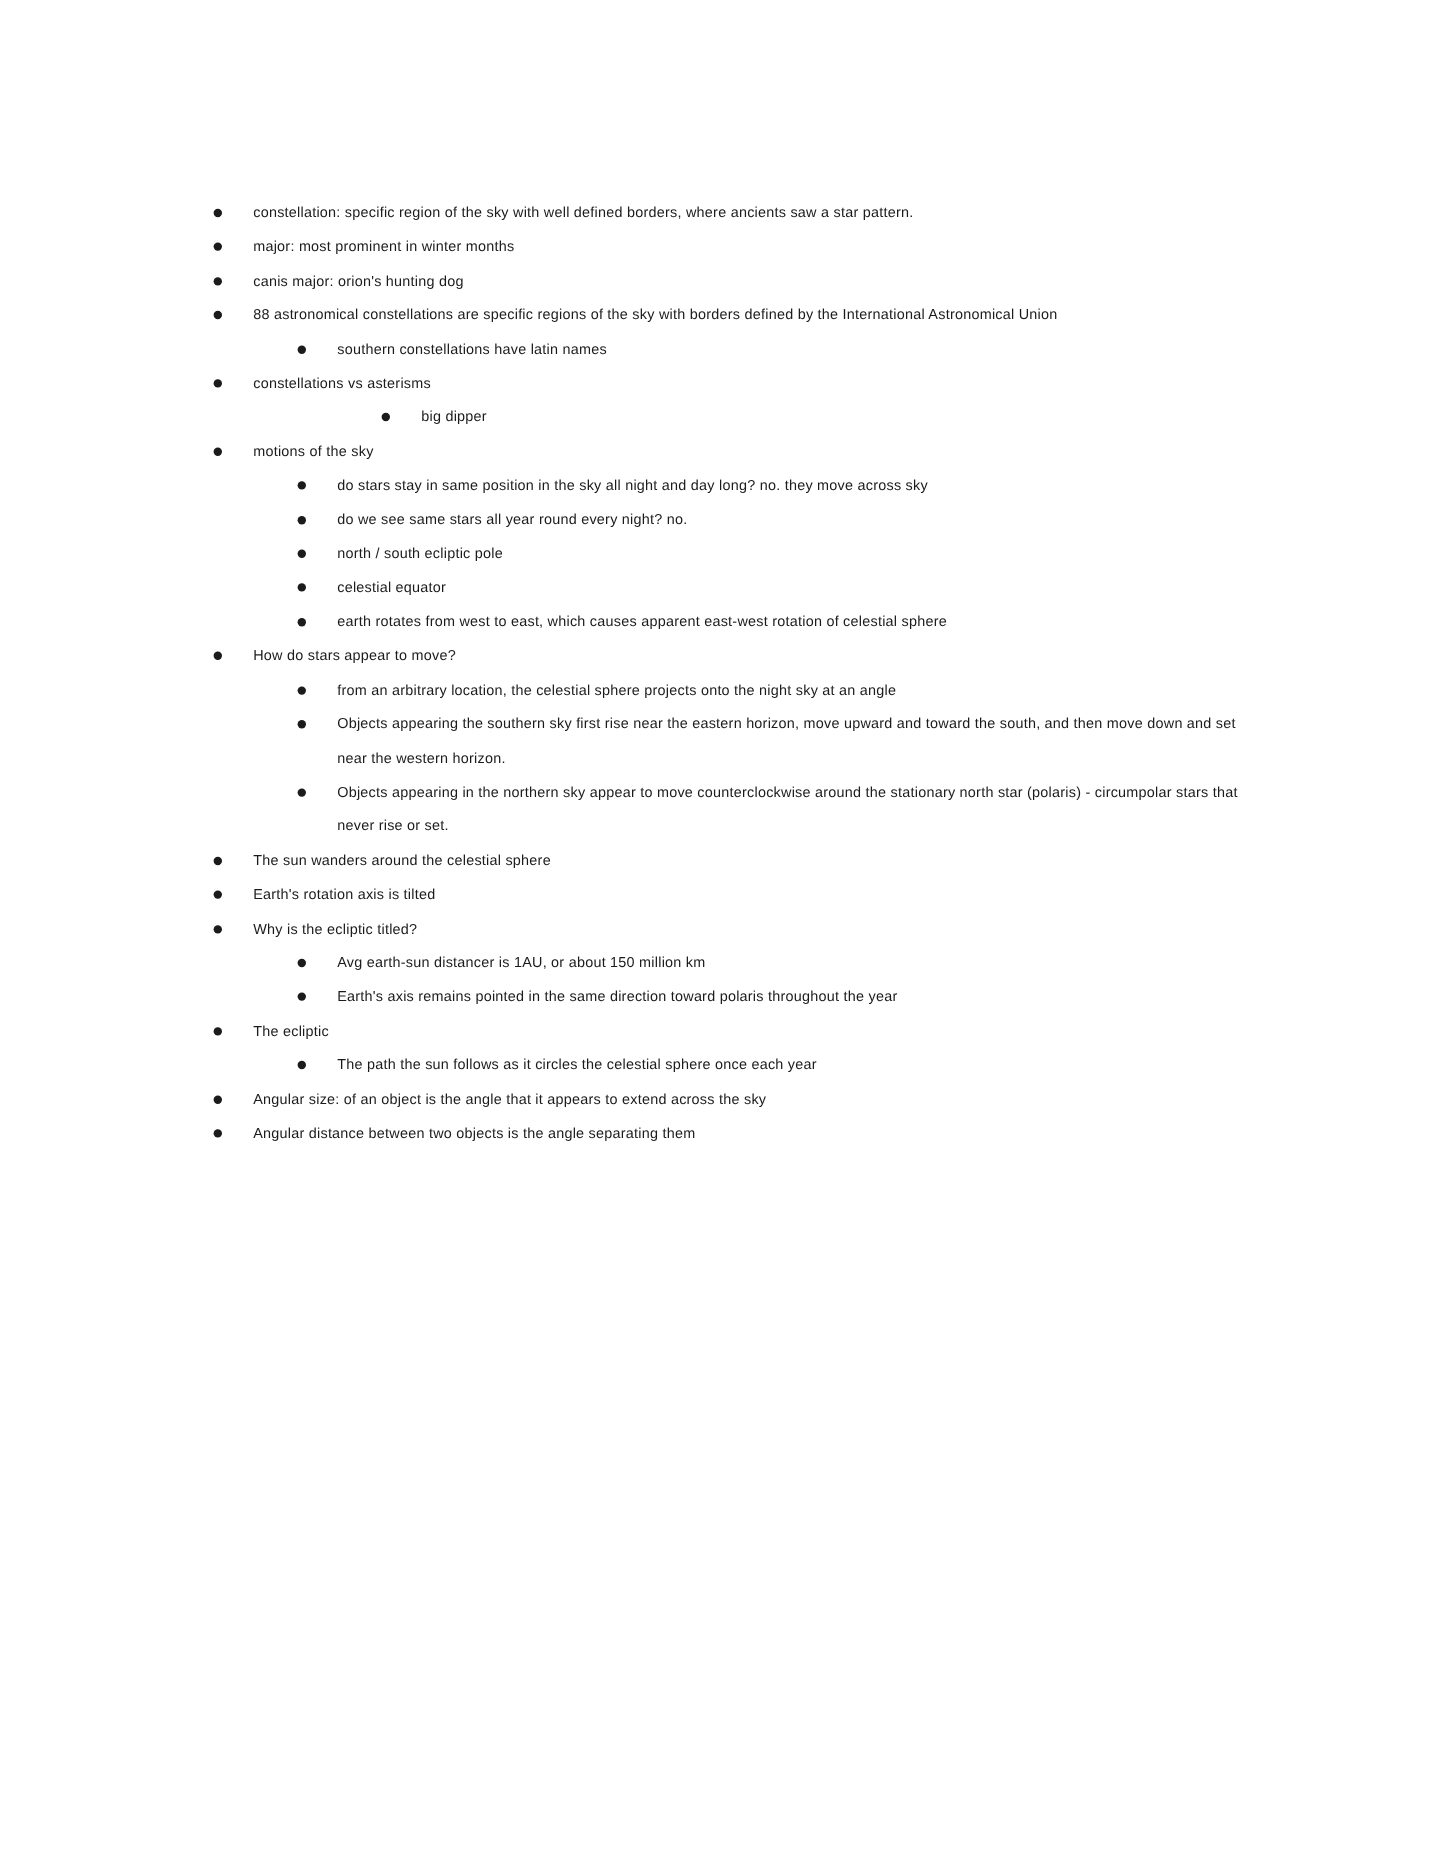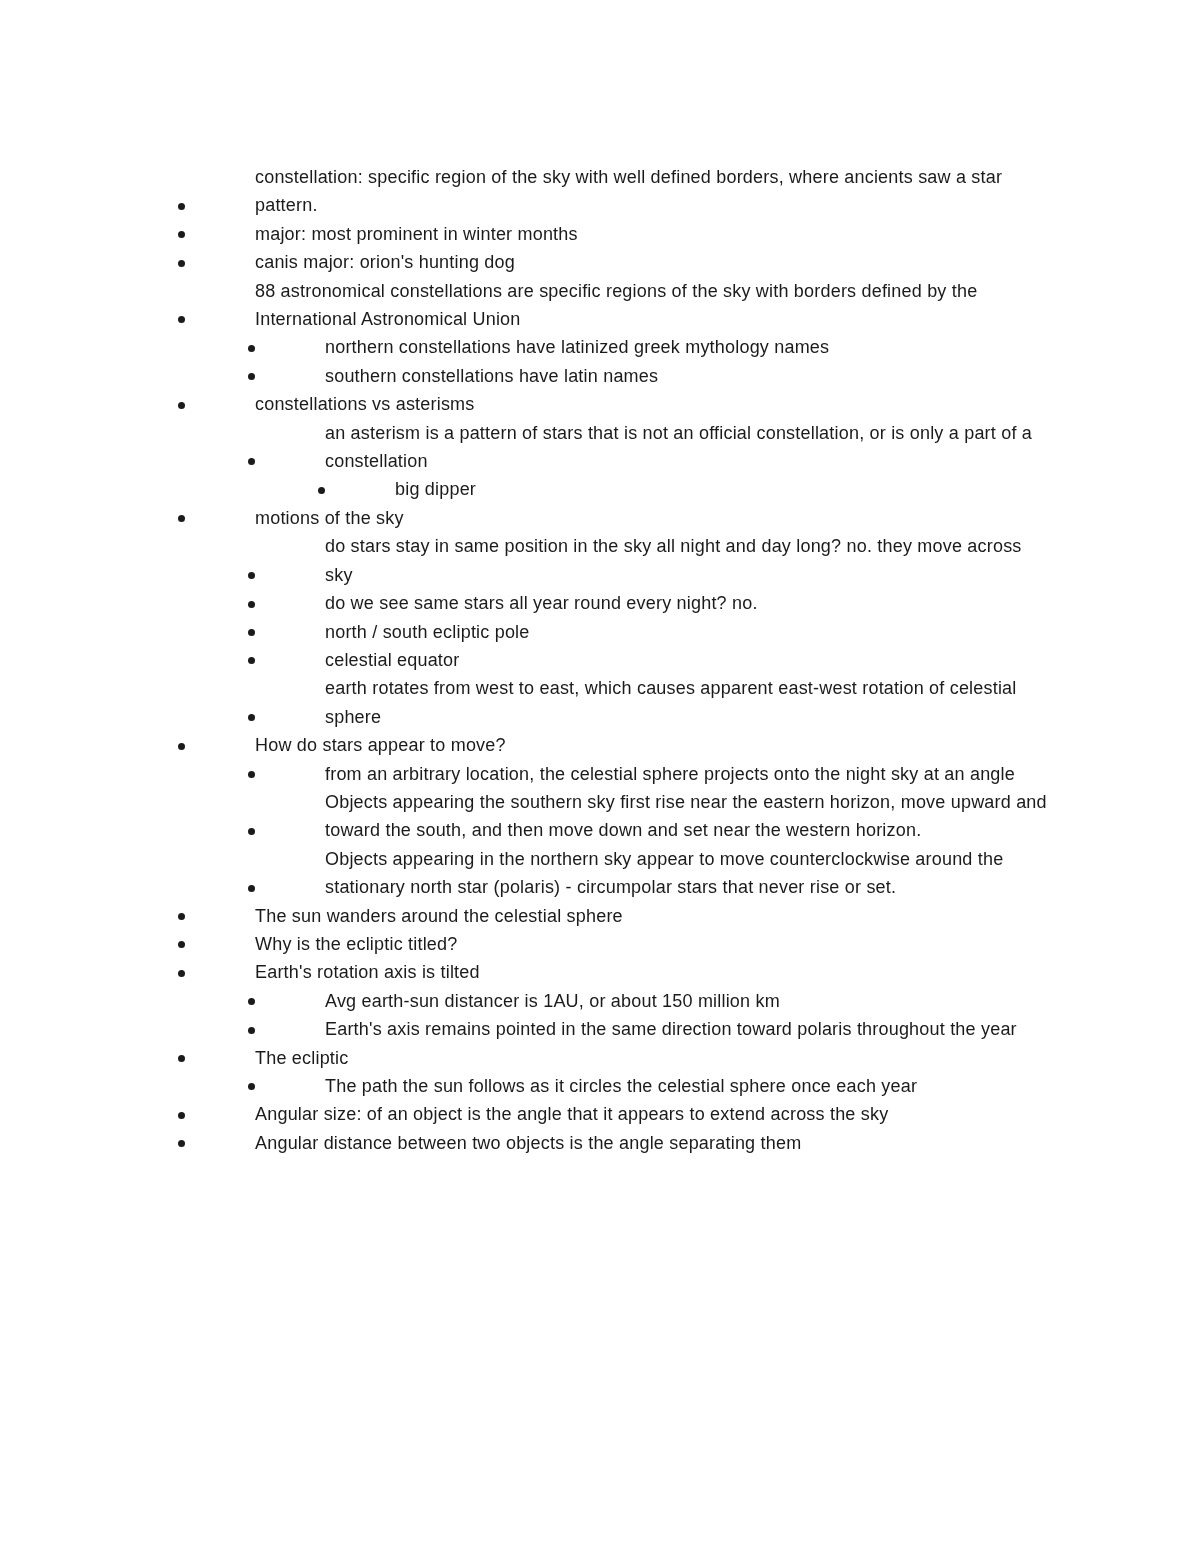--- a/index.html
+++ b/index.html
@@ -17,25 +17,24 @@
     color: #1b1b1b;
   }
   .notes-list {
     padding-top: 163px;
     padding-right: 148px;
     box-sizing: border-box;
     width: 1200px;
   }
   .item {
     display: flex;
-    align-items: flex-end;
-    font-size: 18px;
+    align-items: flex-start;
+    font-size: 12px;
     line-height: 28.4px;
     letter-spacing: 0.2px;
-    gap: 44px;
   }
   .item .bullet {
     flex: 0 0 auto;
     width: 35px;
     display: block;
     position: relative;
     height: 28px;
   }
   .item .bullet::before {
     content: "";
@@ -71,33 +70,25 @@
       <div class="item level-1">
         <span class="bullet"></span>
         <div class="text">canis major: orion's hunting dog</div>
       </div>
       <div class="item level-1">
         <span class="bullet"></span>
         <div class="text">88 astronomical constellations are specific regions of the sky with borders defined by the International Astronomical Union</div>
       </div>
       <div class="item level-2">
         <span class="bullet"></span>
-        <div class="text">northern constellations have latinized greek mythology names</div>
-      </div>
-      <div class="item level-2">
-        <span class="bullet"></span>
         <div class="text">southern constellations have latin names</div>
       </div>
       <div class="item level-1">
         <span class="bullet"></span>
         <div class="text">constellations vs asterisms</div>
-      </div>
-      <div class="item level-2">
-        <span class="bullet"></span>
-        <div class="text">an asterism is a pattern of stars that is not an official constellation, or is only a part of a constellation</div>
       </div>
       <div class="item level-3">
         <span class="bullet"></span>
         <div class="text">big dipper</div>
       </div>
       <div class="item level-1">
         <span class="bullet"></span>
         <div class="text">motions of the sky</div>
       </div>
       <div class="item level-2">
@@ -135,25 +126,25 @@
       <div class="item level-2">
         <span class="bullet"></span>
         <div class="text">Objects appearing in the northern sky appear to move counterclockwise around the stationary north star (polaris) - circumpolar stars that never rise or set.</div>
       </div>
       <div class="item level-1">
         <span class="bullet"></span>
         <div class="text">The sun wanders around the celestial sphere</div>
       </div>
       <div class="item level-1">
         <span class="bullet"></span>
-        <div class="text">Why is the ecliptic titled?</div>
+        <div class="text">Earth's rotation axis is tilted</div>
       </div>
       <div class="item level-1">
         <span class="bullet"></span>
-        <div class="text">Earth's rotation axis is tilted</div>
+        <div class="text">Why is the ecliptic titled?</div>
       </div>
       <div class="item level-2">
         <span class="bullet"></span>
         <div class="text">Avg earth-sun distancer is 1AU, or about 150 million km</div>
       </div>
       <div class="item level-2">
         <span class="bullet"></span>
         <div class="text">Earth's axis remains pointed in the same direction toward polaris throughout the year</div>
       </div>
       <div class="item level-1">

